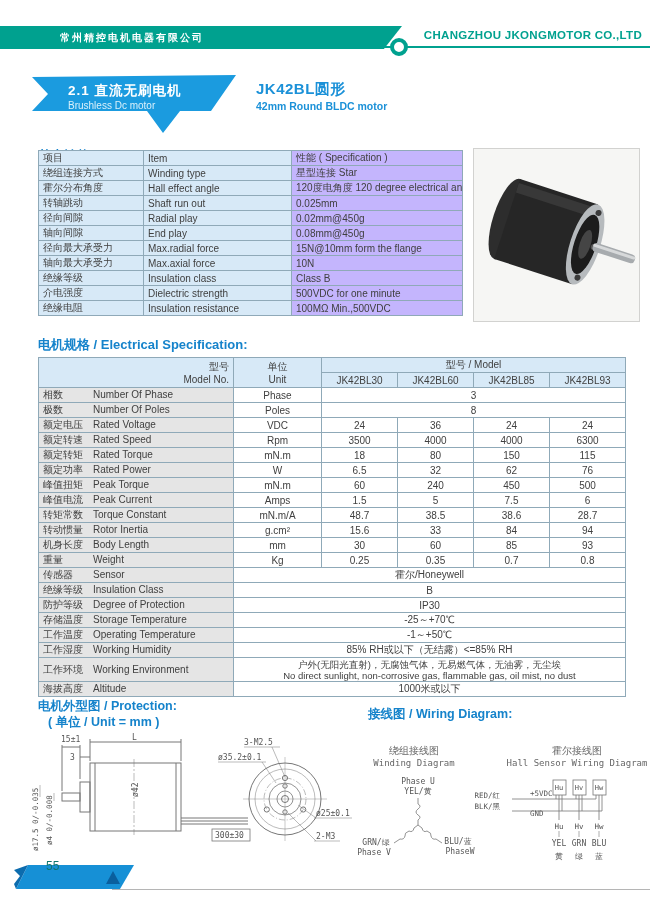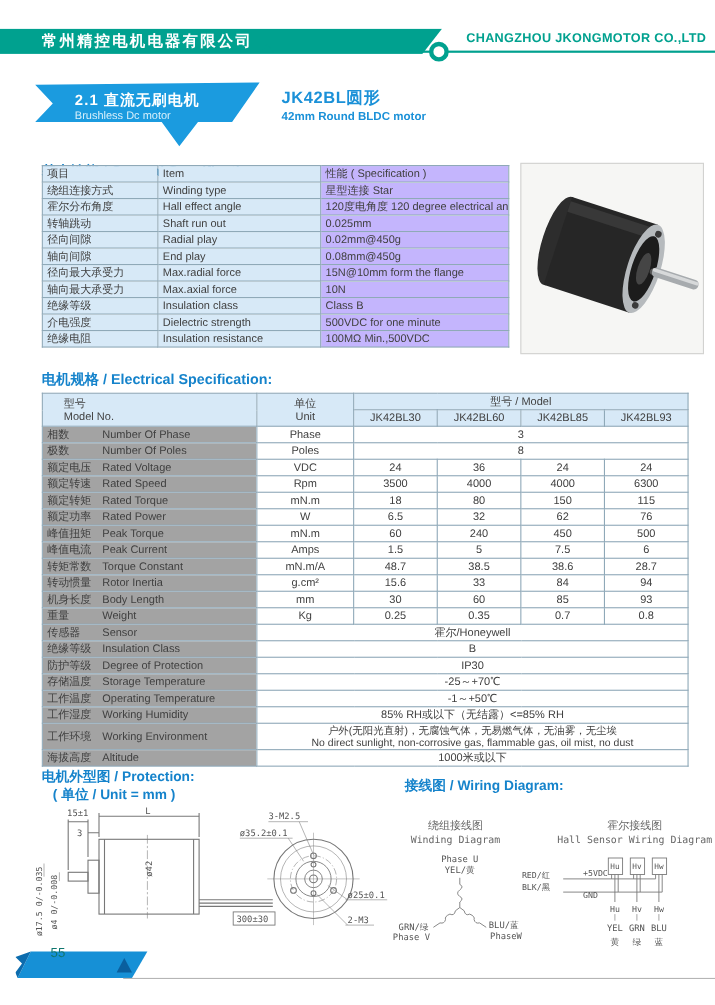--- a/index.html
+++ b/index.html
@@ -3,21 +3,21 @@
 <meta charset="utf-8">
 <style>
   * { margin:0; padding:0; box-sizing:border-box; }
   html,body { background:#ffffff; }
   body { font-family:"Liberation Sans", sans-serif; color:#404040; }
   .page { position:relative; width:650px; height:914px; background:#ffffff; overflow:hidden; }
 
   
   .hdr-bar { position:absolute; left:0; top:26px; width:402px; height:23px; background:#00A18F;
              clip-path:polygon(0 0,100% 0,95.5% 100%,0 100%); display:flex; align-items:center; }
-  .hdr-bar .zh { color:#fff; font-weight:bold; font-size:14px; letter-spacing:2px; padding-left:38px; }
+  .hdr-bar .zh { color:#fff; font-weight:bold; font-size:10px; letter-spacing:2px; padding-left:60px; }
   .hdr-line { position:absolute; left:248px; top:46px; width:402px; height:2px; background:#00A18F; }
   .hdr-tri { position:absolute; left:237px; top:40px; width:0; height:0;
              border-left:6px solid transparent; border-right:6px solid transparent; border-bottom:8px solid #00A18F; }
   .hdr-dot { position:absolute; left:390px; top:38px; width:18px; height:18px; border-radius:50%;
              background:#fff; border:4px solid #00A18F; }
   .hdr-en { position:absolute; right:8px; top:29px; color:#00A18F; font-weight:bold; font-size:11.5px; letter-spacing:.3px; }
 
   
   .banner-svg { position:absolute; left:30px; top:72px; }
   .banner-zh { position:absolute; left:68px; top:82px; color:#ffffff; font-weight:bold; font-size:13.5px; letter-spacing:1px; }
@@ -31,23 +31,23 @@
   table { border-collapse:collapse; table-layout:fixed; }
   td, th { border:1px solid #8FA9B8; font-size:10px; font-weight:normal; padding:0 4px; overflow:hidden; white-space:nowrap; }
   .gen-table { position:absolute; left:38px; top:150px; width:424px;padding-left:41px; }
   .gen-table td { height:15px; }
   .gen-table td.c1 { width:105px; background:#D7E9F7; }
   .gen-table td.c2 { width:148px; background:#D7E9F7; }
   .gen-table td.c3 { width:171px; background:#c4b5fd; }
 
   .ele-table { position:absolute; left:38px; top:357px; width:587px; }
   .ele-table th { background:#D7E9F7; height:15px; text-align:center; }
-  .ele-table th.lbl { text-align:left; padding-left:19px; }
+  .ele-table th.lbl { text-align:right; padding-left:19px; }
   .ele-table td { height:14px; text-align:center; background:#ffffff; }
-  .ele-table td.lbl { text-align:left; background:#a3a3a3; }
+  .ele-table td.lbl { text-align:left; background:#e5e5e5; }
   .ele-table td.lbl .zh { display:inline-block; min-width:50px; }
   .ele-table .two-line { line-height:11px; white-space:normal; height:24px; font-size:9.5px; }
   .ele-table .two-line div { text-align:center; }
 
   
   .photo { position:absolute; left:473px; top:148px; width:167px; height:174px;
            background:#f6f6f4; border:1px solid #d2d2d0; }
 
   
   .dim-title1 { left:38px; top:698px; font-size:12.5px; }

